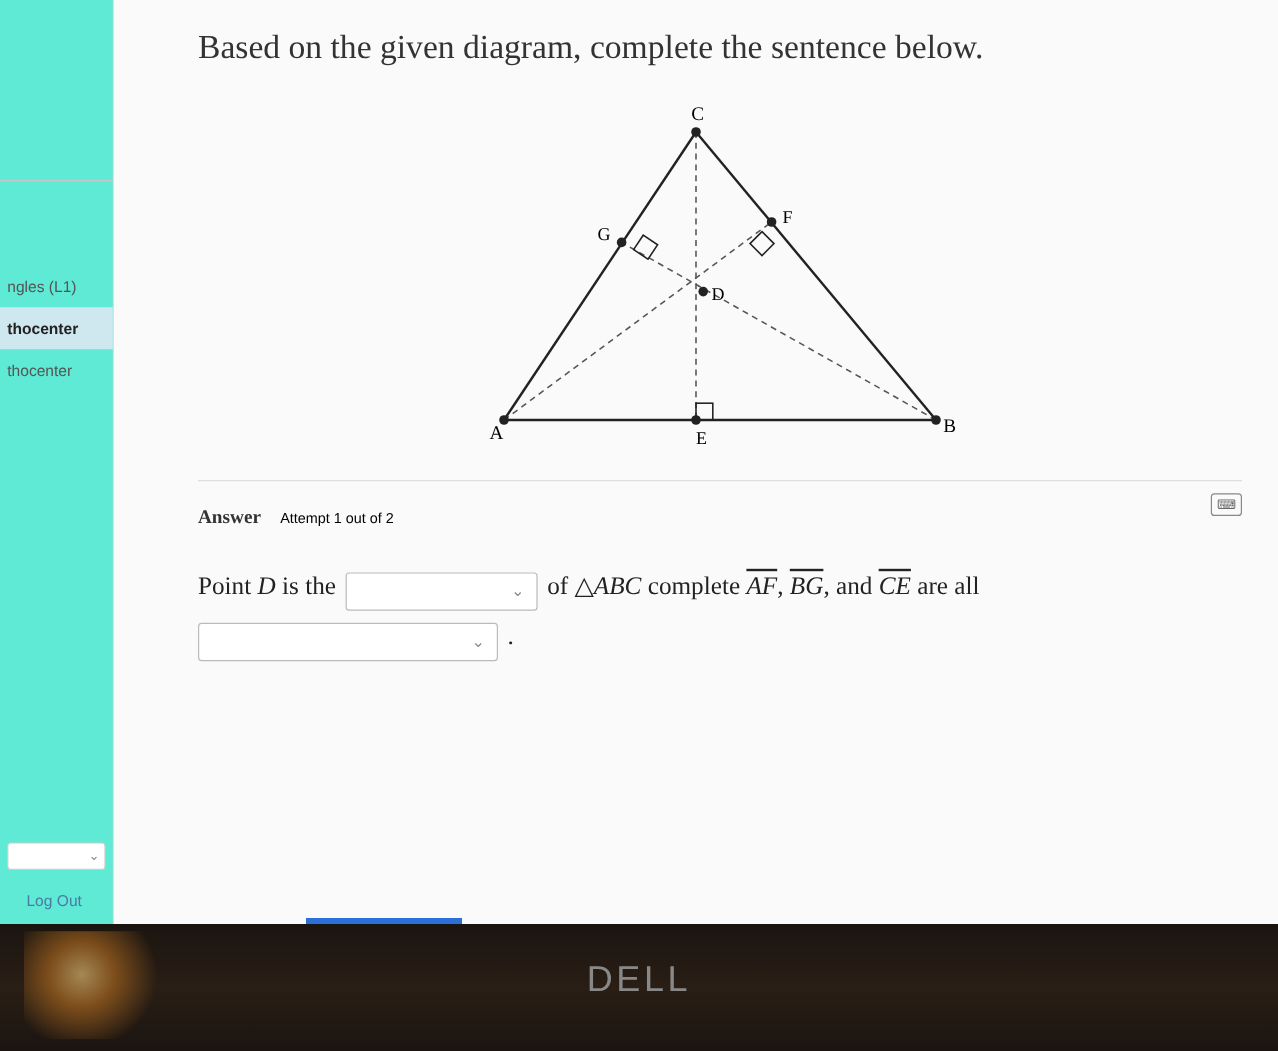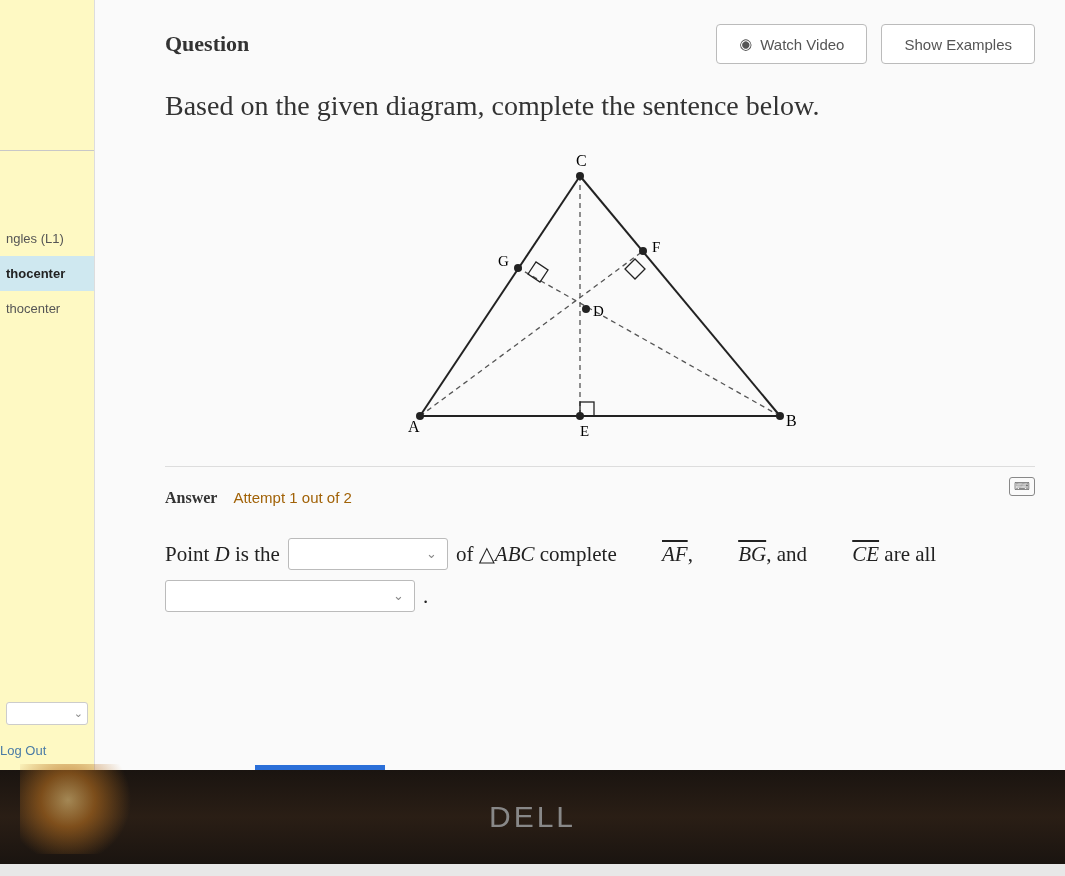--- a/index.html
+++ b/index.html
@@ -11,21 +11,21 @@
       overflow: hidden;
       position: relative;
     }
     .app-area {
       display: flex;
       height: 770px;
       background: #f5f5f5;
     }
     .sidebar {
       width: 95px;
-      background: #fef9c3;
+      background: #5eead4;
       border-right: 1px solid #ddd;
       padding-top: 140px;
       display: flex;
       flex-direction: column;
       font-family: Arial, sans-serif;
       font-size: 13px;
       color: #555;
     }
     .sidebar-divider {
       height: 1px;
@@ -51,21 +51,21 @@
       border: 1px solid #ccc;
       border-radius: 3px;
       background: #fff;
       display: flex;
       justify-content: flex-end;
       align-items: center;
       font-size: 11px;
       color: #888;
     }
     .logout {
-      padding: 12px 0;
+      padding: 12px 22px;
       color: #4a7ba6;
       font-size: 13px;
       cursor: pointer;
     }
     .main {
       flex: 1;
       padding: 24px 30px 0 70px;
       background: #fafafa;
       position: relative;
     }
@@ -110,46 +110,46 @@
       padding-top: 22px;
       position: relative;
     }
     .answer-header {
       display: flex;
       align-items: baseline;
       gap: 16px;
       margin-bottom: 26px;
     }
     .answer-label { font-size: 16px; font-weight: bold; color: #333; }
-    .attempt-info { font-size: 15px; color: #a16207; font-family: Arial, sans-serif; }
+    .attempt-info { font-size: 12px; color: #000000; font-family: Arial, sans-serif; }
     .sentence-row {
       font-size: 21px;
       color: #222;
       display: flex;
-      align-items: center;
+      align-items: flex-end;
       flex-wrap: wrap;
       gap: 8px;
       line-height: 2;
     }
     .dropdown-blank {
       display: inline-flex;
       align-items: center;
       justify-content: flex-end;
       border: 1px solid #bbb;
       border-radius: 3px;
       background: #fff;
       min-width: 160px;
       height: 32px;
       padding: 0 10px;
       font-size: 13px;
       color: #888;
       cursor: pointer;
     }
     .dropdown-blank.wide { min-width: 250px; }
-    .overline { text-decoration: overline; font-style: italic; margin-left: 40px; }
+    .overline { text-decoration: overline; font-style: italic; }
     .kb-icon {
       position: absolute;
       right: 0;
       top: 10px;
       border: 1px solid #888;
       border-radius: 3px;
       padding: 2px 4px;
       font-size: 11px;
       color: #666;
       font-family: Arial, sans-serif;
@@ -157,21 +157,21 @@
     }
     .progress-bar {
       position: absolute;
       bottom: 0;
       left: 160px;
       width: 130px;
       height: 5px;
       background: #2b6fd8;
     }
     .laptop-bottom {
-      height: 94px;
+      height: 106px;
       background: linear-gradient(180deg, #1a1410 0%, #2a1e15 50%, #1a1410 100%);
       position: relative;
       display: flex;
       justify-content: center;
       align-items: flex-start;
       padding-top: 30px;
     }
     .dell-logo {
       font-family: Arial, sans-serif;
       font-weight: 300;
@@ -208,32 +208,20 @@
     <div class="sidebar-spacer"></div>
     <div class="sidebar-dropdown">
       <span>⌄</span>
     </div>
     <div class="logout">
       <span>Log Out</span>
     </div>
   </div>
 
   <div class="main">
-    <div class="header-row">
-      <div class="question-title">Question</div>
-      <div class="header-buttons">
-        <button class="header-btn">
-          <span>◉</span>
-          <span>Watch Video</span>
-        </button>
-        <button class="header-btn">
-          <span>Show Examples</span>
-        </button>
-      </div>
-    </div>
 
     <div class="prompt-text">Based on the given diagram, complete the sentence below.</div>
 
     <div class="diagram-wrap">
       <svg class="diagram-svg" viewBox="0 0 440 300">
 
         <line x1="40" y1="270" x2="400" y2="270" stroke="#222" stroke-width="2"></line>
         <line x1="40" y1="270" x2="200" y2="30" stroke="#222" stroke-width="2"></line>
         <line x1="400" y1="270" x2="200" y2="30" stroke="#222" stroke-width="2"></line>
 

